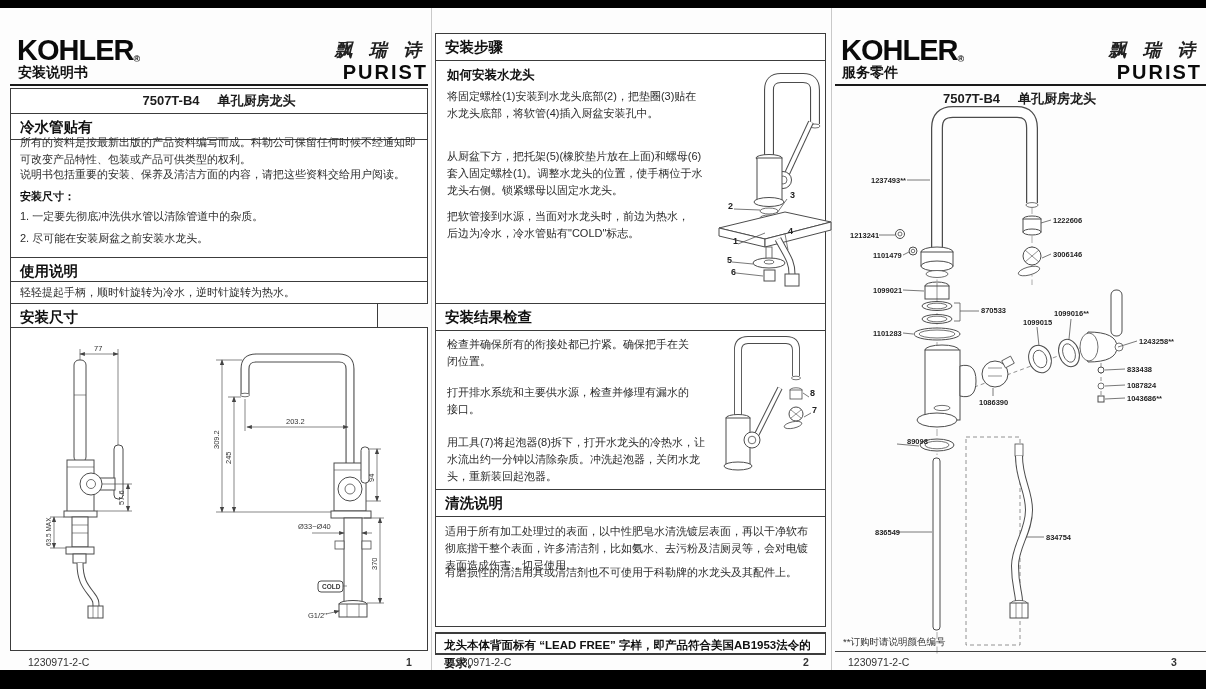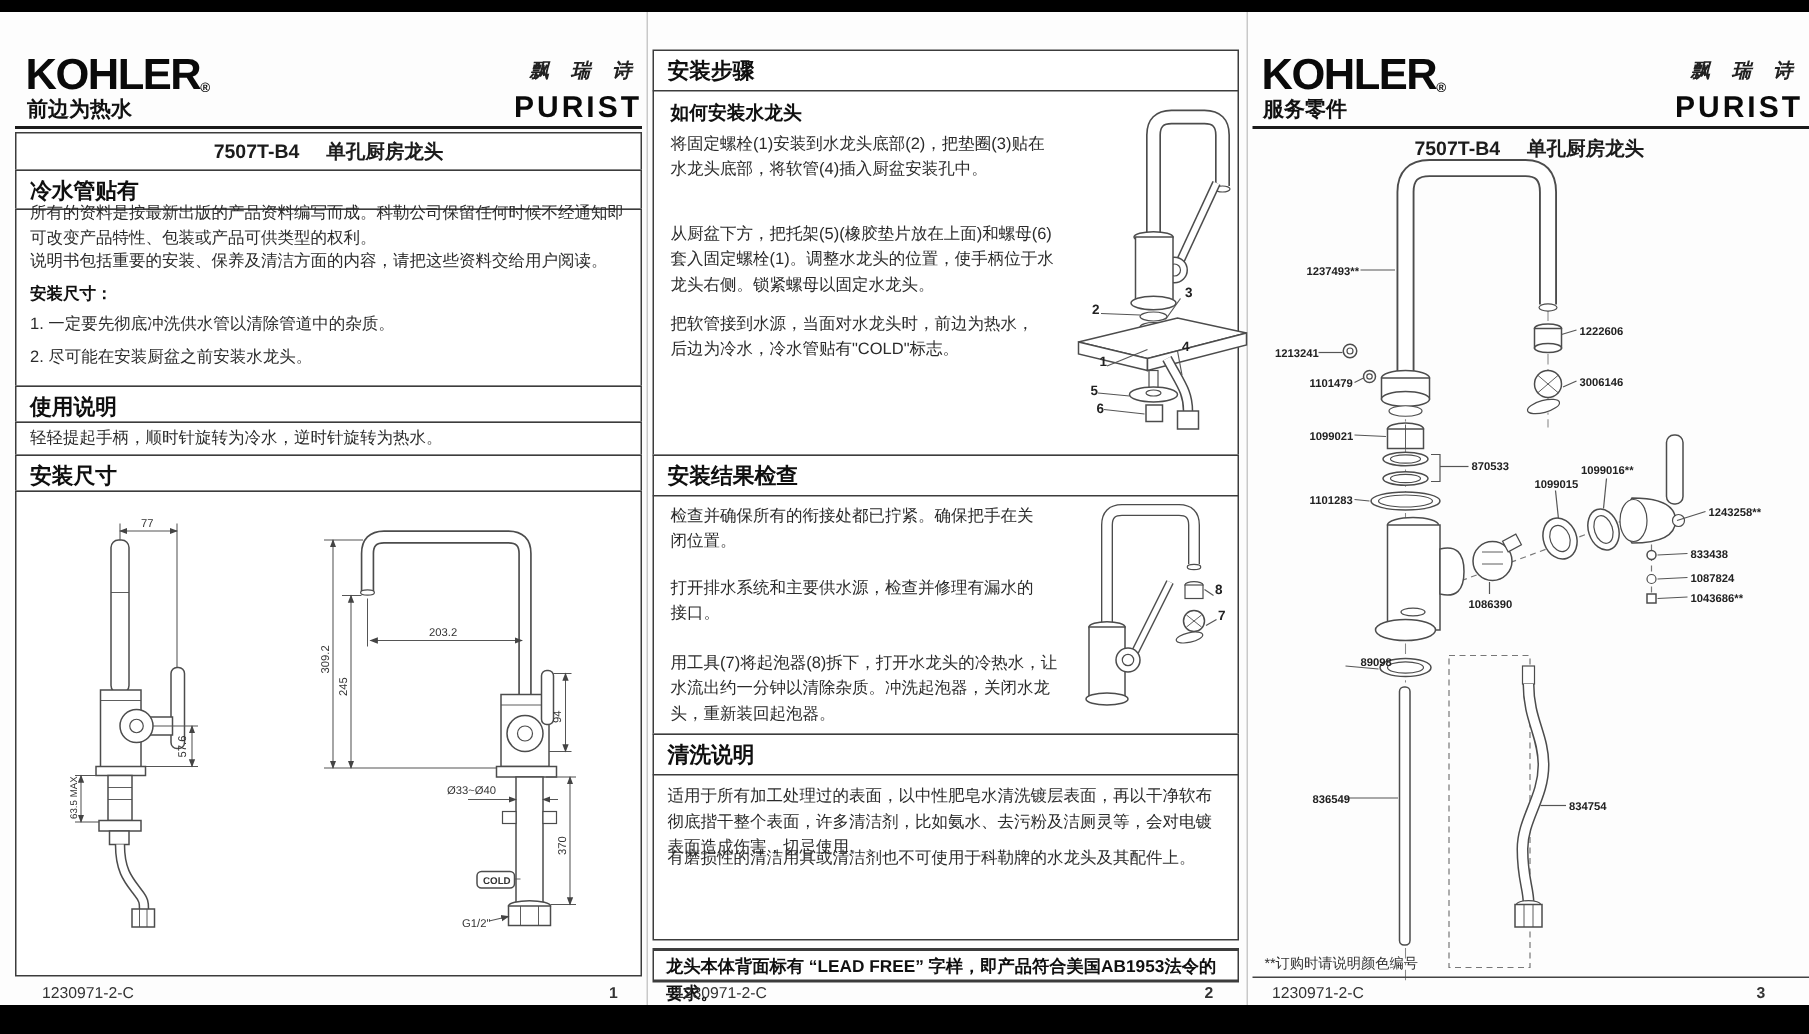--- a/index.html
+++ b/index.html
@@ -6,21 +6,21 @@
   #canvas{position:relative;width:1206px;height:689px;background:#fdfdfd;overflow:hidden;
           font-family:"Liberation Sans","DejaVu Sans",sans-serif;color:#1c1c1c;}
   .bar{position:absolute;left:0;width:1206px;background:#000;}
   .pagesep{position:absolute;top:8px;height:662px;width:1px;background:#c9c9c9;}
   .page{position:absolute;top:0;height:689px;}
   .abs{position:absolute;}
   .logo{font-weight:bold;font-size:29px;letter-spacing:-1px;color:#0a0a0a;line-height:1;text-align:right;}
   .logo .reg{font-size:9px;letter-spacing:0;vertical-align:-2px;}
   .subtitle{font-weight:bold;font-size:14px;color:#111;}
   .series-cn{font-family:"DejaVu Serif","Liberation Serif",serif;font-style:italic;font-weight:bold;
-             font-size:13px;letter-spacing:5px;color:#222;}
+             font-size:18px;letter-spacing:5px;color:#222;}
   .series-en{font-weight:bold;font-size:20px;letter-spacing:2px;color:#0a0a0a;}
   .hrule{position:absolute;background:#1a1a1a;height:2px;}
   .sec{position:absolute;border:1px solid #3c3c3c;background:#fff;box-sizing:border-box;}
   .sec-h{font-weight:bold;font-size:14.5px;color:#0f0f0f;padding:4px 9px;}
   .ttl{font-weight:bold;font-size:13px;text-align:center;}
   .ttl .gap{display:inline-block;width:18px;}
   .para{position:absolute;font-size:11px;line-height:1.55;color:#2b2b2b;}
   .bold{font-weight:bold;color:#111;}
   .footer{position:absolute;font-size:10.5px;color:#333;}
   .pgnum{font-weight:bold;}
@@ -41,39 +41,39 @@
 <body>
 
 <div id="canvas">
   <div class="bar" style="top:0;height:8px;"></div>
   <div class="bar" style="top:670px;height:19px;"></div>
   <div class="pagesep" style="left:431px;"></div>
   <div class="pagesep" style="left:831px;"></div>
 
   <div class="page" style="left:8px;width:422px;">
     <div class="abs logo" style="left:9px;top:36px;"><span>KOHLER</span><span class="reg">®</span></div>
-    <div class="abs subtitle" style="left:10px;top:64px;">前边为热水</div>
+    <div class="abs subtitle" style="left:10px;top:64px;">安装说明书</div>
     <div class="abs series-cn" style="right:4px;top:38px;">飘 瑞 诗</div>
     <div class="abs series-en" style="right:2px;top:61px;">PURIST</div>
     <div class="hrule" style="left:2px;top:84px;width:418px;"></div>
 
     <div class="sec ttl" style="left:2px;top:88px;width:418px;height:26px;line-height:24px;">
       <span>7507T-B4</span><span class="gap"></span><span>单孔厨房龙头</span>
     </div>
     <div class="sec sec-h" style="left:2px;top:113px;width:418px;height:27px;">冷水管贴有</div>
     <div class="sec" style="left:2px;top:139px;width:418px;height:119px;"></div>
     <div class="para" style="left:12px;top:134px;width:402px;">所有的资料是按最新出版的产品资料编写而成。科勒公司保留任何时候不经通知即可改变产品特性、包装或产品可供类型的权利。</div>
     <div class="para" style="left:12px;top:166px;width:402px;">说明书包括重要的安装、保养及清洁方面的内容，请把这些资料交给用户阅读。</div>
     <div class="para bold" style="left:12px;top:188px;width:402px;">安装尺寸：</div>
     <div class="para" style="left:12px;top:208px;width:402px;">1. 一定要先彻底冲洗供水管以清除管道中的杂质。</div>
     <div class="para" style="left:12px;top:230px;width:402px;">2. 尽可能在安装厨盆之前安装水龙头。</div>
     <div class="sec sec-h" style="left:2px;top:257px;width:418px;height:25px;">使用说明</div>
     <div class="sec" style="left:2px;top:281px;width:418px;height:23px;"></div>
     <div class="para" style="left:12px;top:284px;width:402px;">轻轻提起手柄，顺时针旋转为冷水，逆时针旋转为热水。</div>
-    <div class="sec sec-h" style="left:2px;top:303px;width:418px;height:25px;">安装尺寸</div>
+    <div class="sec sec-h" style="left:2px;top:303px;width:368px;height:25px;">安装尺寸</div>
     <div class="sec" style="left:2px;top:327px;width:418px;height:324px;"></div>
 
     <svg style="left:2px;top:327px;" width="418" height="324" viewBox="0 0 418 324">
       <defs>
         <marker id="ar" markerWidth="8" markerHeight="8" refX="7" refY="4" orient="auto-start-reverse">
           <path d="M0,1 L8,4 L0,7 Z" fill="#444"></path>
         </marker>
       </defs>
 
       <g>

